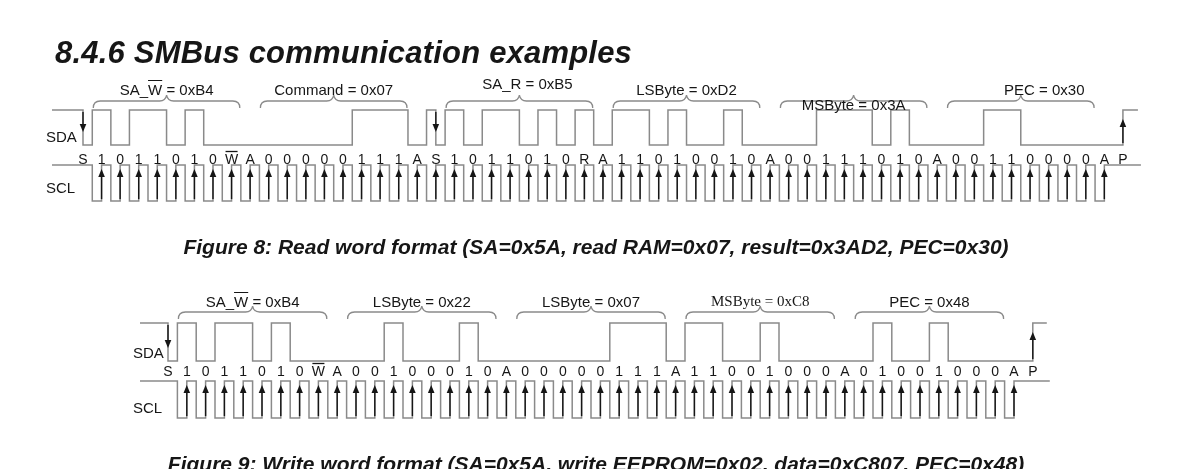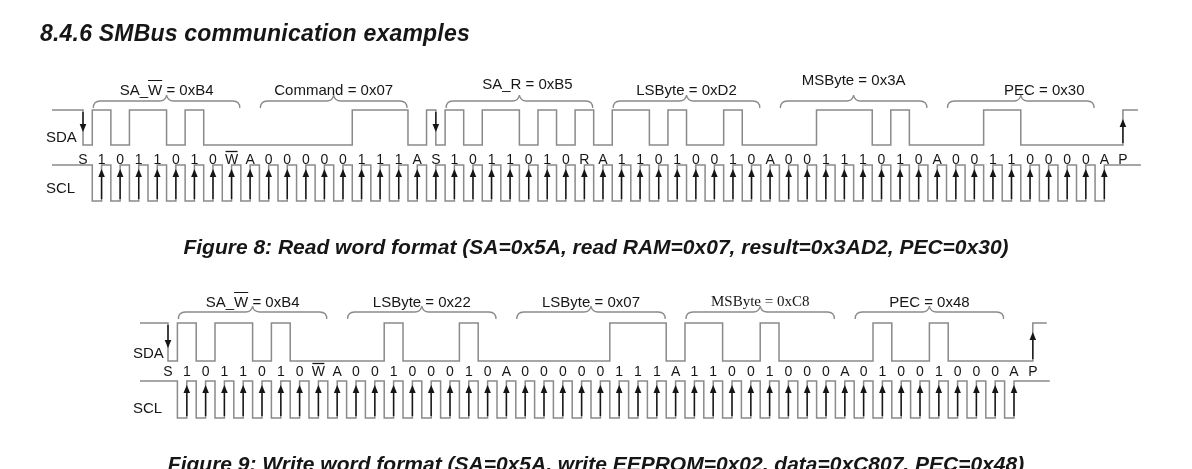--- a/index.html
+++ b/index.html
@@ -1,19 +1,19 @@
 <!DOCTYPE html>
 <html style="--ink: #161616;"><head>
 <meta charset="utf-8">
 <style>
   html,body{margin:0;padding:0;background:#ffffff;}
   .page{position:relative;width:1192px;height:469px;background:#fff;overflow:hidden;
         font-family:"Liberation Sans",sans-serif;color:var(--ink,#161616);}
-  .heading{position:absolute;left:40px;top:20px;margin:0;
-           font-style:italic;font-weight:bold;font-size:23px;letter-spacing:0.2px;}
+  .heading{position:absolute;left:40px;top:20px;margin:15px;
+           font-style:italic;font-weight:bold;font-size:31px;letter-spacing:0.2px;}
   .caption{position:absolute;left:0;width:100%;text-align:center;
            font-style:italic;font-weight:bold;font-size:21px;white-space:nowrap;margin-top:16px;}
   .signal-label{position:absolute;font-size:15px;white-space:nowrap;}
   .seg-label{position:absolute;transform:translateX(-50%);white-space:nowrap;
              font-size:15px;line-height:1;}
   .seg-label .ov{text-decoration:overline;}
   #diagram-svg{position:absolute;left:0;top:0;}
   svg text{font-family:"Liberation Sans",sans-serif;}
 </style>
 </head>
@@ -366,21 +366,21 @@
   <div class="signal-label" style="left:133px;top:399px">SCL</div>
 
   <div class="caption" style="top:219px">Figure 8: Read word format (SA=0x5A, read RAM=0x07, result=0x3AD2, PEC=0x30)</div>
   <div class="caption" style="top:436px">Figure 9: Write word format (SA=0x5A, write EEPROM=0x02, data=0xC807, PEC=0x48)</div>
 
   <div id="seg-labels">
       <div class="seg-label" style="left: 166.6px; top: 82px;">SA_<span class="ov">W</span> = 0xB4</div>
       <div class="seg-label" style="left: 333.7px; top: 82px;">Command = 0x07</div>
       <div class="seg-label" style="left: 519.4px; top: 76px; margin-left: 8px;">SA_R = 0xB5</div>
       <div class="seg-label" style="left: 686.5px; top: 82px;">LSByte = 0xD2</div>
-      <div class="seg-label" style="left: 853.6px; top: 72px; text-align: right;">MSByte = 0x3A</div>
+      <div class="seg-label" style="left: 853.6px; top: 97px; text-align: right;">MSByte = 0x3A</div>
       <div class="seg-label" style="left: 1020.8px; top: 82px; padding-left: 47px;">PEC = 0x30</div>
       <div class="seg-label" style="left: 252.6px; top: 294px;">SA_<span class="ov">W</span> = 0xB4</div>
       <div class="seg-label" style="left: 421.8px; top: 294px;">LSByte = 0x22</div>
       <div class="seg-label" style="left: 591px; top: 294px;">LSByte = 0x07</div>
       <div class="seg-label" style="left: 760.2px; top: 294px; font-family: Liberation Serif, serif;">MSByte = 0xC8</div>
       <div class="seg-label" style="left: 929.4px; top: 294px;">PEC = 0x48</div>
     </div>
 </div>
 
 </body></html>

